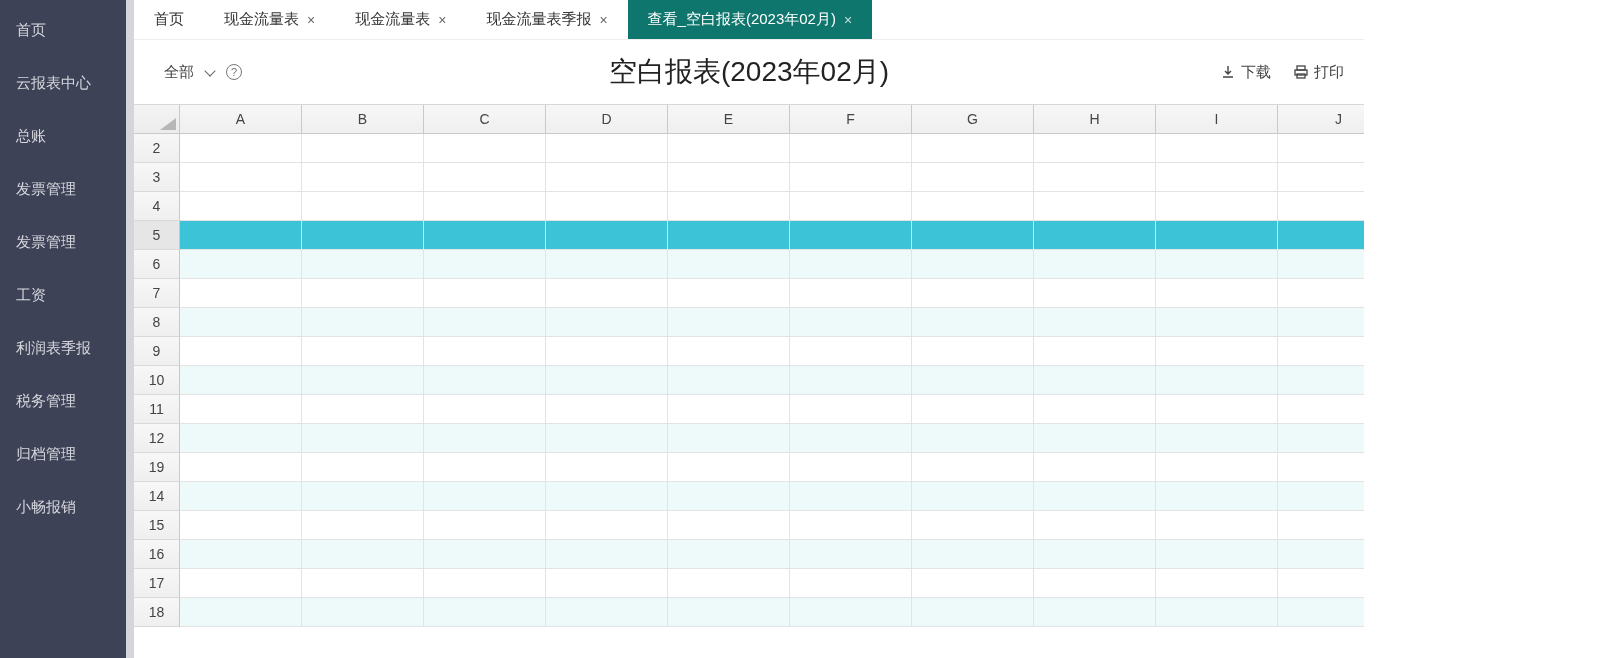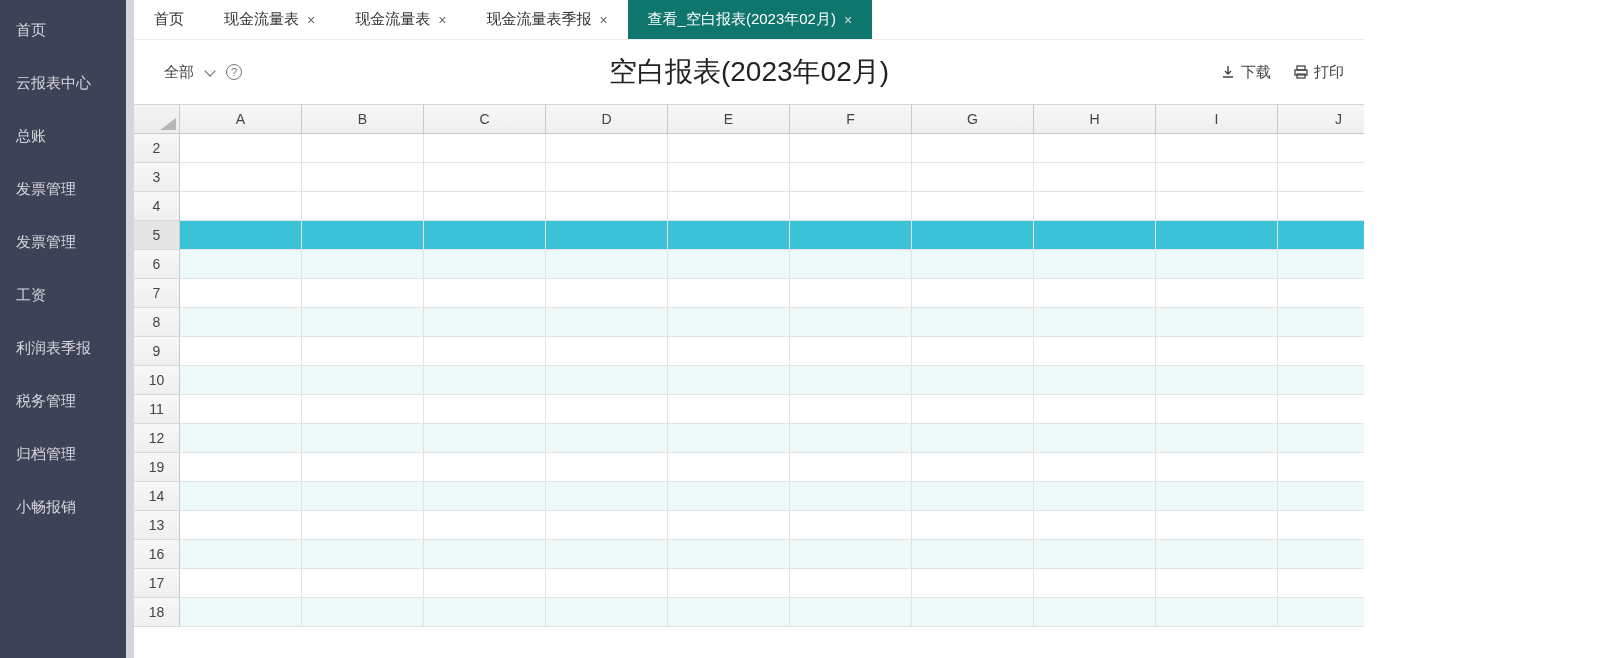--- a/index.html
+++ b/index.html
@@ -433,21 +433,21 @@
           <div class="cell stripe"></div>
           <div class="cell stripe"></div>
           <div class="cell stripe"></div>
           <div class="cell stripe"></div>
           <div class="cell stripe"></div>
           <div class="cell stripe"></div>
           <div class="cell stripe"></div>
           <div class="cell stripe"></div>
           <div class="cell stripe"></div>
           <div class="cell stripe"></div>
-          <div class="row-head">13</div>
+          <div class="row-head">15</div>
           <div class="cell"></div>
           <div class="cell"></div>
           <div class="cell"></div>
           <div class="cell"></div>
           <div class="cell"></div>
           <div class="cell"></div>
           <div class="cell"></div>
           <div class="cell"></div>
           <div class="cell"></div>
           <div class="cell"></div>

